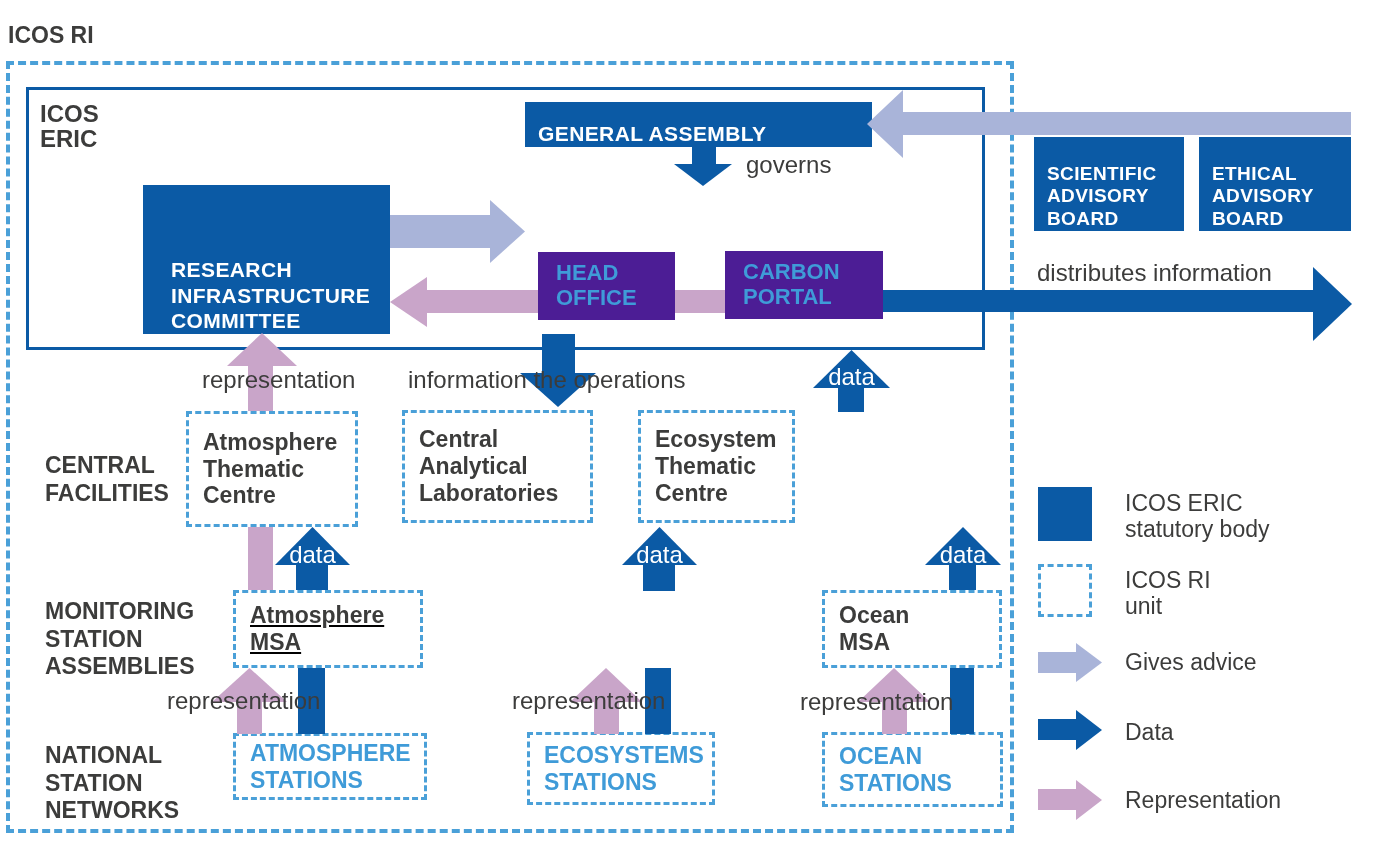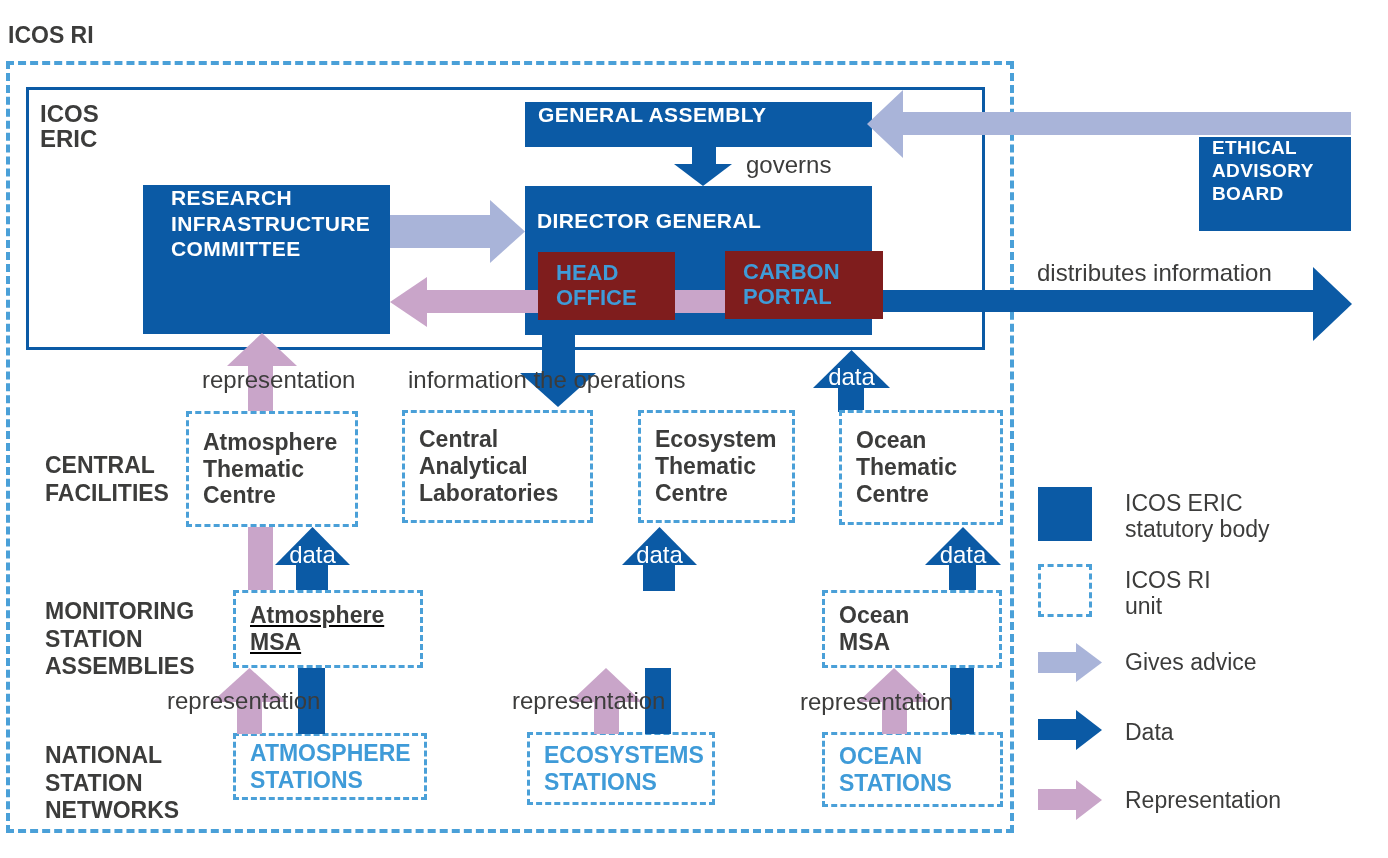--- a/index.html
+++ b/index.html
@@ -1,24 +1,24 @@
 <!DOCTYPE html>
 <html style="--primary: #0b5aa5; --sky: #3f9bd8; --dashed: #4aa0d8; --lavender: #a9b4d9; --pink: #c9a5c9; --ink: #3c3c3b;"><head>
 <meta charset="utf-8">
 <style>
   html,body{margin:0;padding:0;background:#fff;}
   .canvas{position:relative;width:1388px;height:858px;background:#fff;
           font-family:"Liberation Sans",sans-serif;overflow:hidden;}
   .abs{position:absolute;box-sizing:border-box;}
-  .box-blue{background:var(--primary);color:#fff;font-weight:bold;z-index:2;display:flex;align-items:flex-start;}
+  .box-blue{background:var(--primary);color:#fff;font-weight:bold;z-index:2;display:flex;align-items:flex-end;}
   .box-blue .lbl{letter-spacing:.4px;line-height:1.22;}
   .box-dashed{background:#fff;border:3px dashed var(--dashed);z-index:2;display:flex;align-items:center;}
   .box-dashed .lbl{font-weight:bold;color:var(--ink);font-size:23px;line-height:1.16;padding:0 20px 0 14px;}
   .box-dashed .lbl.sky{color:var(--sky);}
-  .white-inner{background:#7f1d1d;z-index:4;display:flex;align-items:center;}
+  .white-inner{background:#4c1d95;z-index:4;display:flex;align-items:center;}
   .white-inner .lbl{color:var(--sky);font-weight:bold;font-size:22px;line-height:1.12;padding-left:18px;}
   .row-label{font-weight:bold;font-size:23px;color:var(--ink);line-height:1.2;z-index:2;}
   .annot{font-size:24px;color:var(--ink);z-index:5;white-space:nowrap;}
   .data-lbl{font-size:24px;color:#fff;z-index:5;text-align:center;white-space:nowrap;}
   .rect{position:absolute;box-sizing:border-box;}
   .tri{position:absolute;}
   .tri-up{clip-path:polygon(50% 0,100% 100%,0 100%);}
   .tri-down{clip-path:polygon(0 0,100% 0,50% 100%);}
   .tri-left{clip-path:polygon(100% 0,100% 100%,0 50%);}
   .tri-right{clip-path:polygon(0 0,100% 50%,0 100%);}
@@ -41,23 +41,20 @@
   <div class="abs" style="left:40px;top:101px;width:84px;font-size:24px;font-weight:bold;color:var(--ink);line-height:1.05;z-index:2;">ICOS ERIC</div>
 
   <div class="abs box-blue" style="left:525px;top:102px;width:347px;height:45px;">
     <span class="lbl" style="padding-left:13px;font-size:21px;">GENERAL ASSEMBLY</span>
   </div>
 
   <div class="rect c-primary z3" style="left:692px;top:147px;width:24px;height:18px;"></div>
   <div class="tri tri-down c-primary z3" style="left:674px;top:164px;width:58px;height:22px;"></div>
   <div class="abs annot" style="left:746px;top:151px;">governs</div>
 
-  <div class="abs box-blue" style="left:525px;top:186px;width:347px;height:149px;align-items:flex-start;">
-    <span class="lbl" style="padding-left:12px;padding-top:22px;font-size:21px;">DIRECTOR GENERAL</span>
-  </div>
 
   <div class="abs box-blue" style="left:143px;top:185px;width:247px;height:149px;">
     <span class="lbl" style="padding-left:28px;font-size:21px;width:210px;">RESEARCH INFRASTRUCTURE COMMITTEE</span>
   </div>
 
   <div class="rect c-lav z3" style="left:390px;top:215px;width:100px;height:33px;"></div>
   <div class="tri tri-right c-lav z3" style="left:490px;top:200px;width:35px;height:63px;"></div>
 
   <div class="rect c-pink z3" style="left:427px;top:290px;width:298px;height:23px;"></div>
   <div class="tri tri-left c-pink z3" style="left:390px;top:277px;width:37px;height:50px;"></div>
@@ -69,20 +66,23 @@
     <span class="lbl">CARBON PORTAL</span>
   </div>
 
   <div class="rect c-lav z3" style="left:903px;top:112px;width:448px;height:23px;"></div>
   <div class="tri tri-left c-lav z3" style="left:867px;top:90px;width:36px;height:68px;"></div>
 
   <div class="rect c-primary z3" style="left:866px;top:290px;width:447px;height:22px;"></div>
   <div class="tri tri-right c-primary z3" style="left:1313px;top:267px;width:39px;height:74px;"></div>
   <div class="abs annot" style="left:1037px;top:259px;">distributes information</div>
 
+  <div class="abs box-blue" style="left:1034px;top:137px;width:150px;height:94px;">
+    <span class="lbl" style="padding-left:13px;font-size:19px;line-height:1.2;">SCIENTIFIC ADVISORY BOARD</span>
+  </div>
   <div class="abs box-blue" style="left:1199px;top:137px;width:152px;height:94px;">
     <span class="lbl" style="padding-left:13px;font-size:19px;line-height:1.2;width:110px;">ETHICAL ADVISORY BOARD</span>
   </div>
 
   <div class="rect c-primary z3" style="left:542px;top:334px;width:33px;height:40px;"></div>
   <div class="tri tri-down c-primary z3" style="left:520px;top:373px;width:76px;height:34px;"></div>
   <div class="abs annot" style="left:408px;top:366px;">information the operations</div>
   <div class="abs annot" style="left:202px;top:366px;">representation</div>
 
   <div class="tri tri-up c-primary z1" style="left:813px;top:350px;width:77px;height:38px;"></div>
@@ -96,23 +96,20 @@
   <div class="abs row-label" style="left:45px;top:452px;width:170px;">CENTRAL FACILITIES</div>
 
   <div class="abs box-dashed" style="left:186px;top:411px;width:172px;height:116px;">
     <span class="lbl">Atmosphere Thematic Centre</span>
   </div>
   <div class="abs box-dashed" style="left:402px;top:410px;width:191px;height:113px;">
     <span class="lbl">Central Analytical Laboratories</span>
   </div>
   <div class="abs box-dashed" style="left:638px;top:410px;width:157px;height:113px;">
     <span class="lbl">Ecosystem Thematic Centre</span>
-  </div>
-  <div class="abs box-dashed" style="left:839px;top:410px;width:164px;height:115px;">
-    <span class="lbl">Ocean Thematic Centre</span>
   </div>
 
   <div class="tri tri-up c-primary z1" style="left:275px;top:527px;width:75px;height:38px;"></div>
   <div class="rect c-primary z1" style="left:296px;top:565px;width:32px;height:26px;"></div>
   <div class="abs data-lbl" style="left:275px;top:541px;width:75px;">data</div>
 
   <div class="tri tri-up c-primary z1" style="left:622px;top:527px;width:75px;height:38px;"></div>
   <div class="rect c-primary z1" style="left:643px;top:565px;width:32px;height:26px;"></div>
   <div class="abs data-lbl" style="left:622px;top:541px;width:75px;">data</div>
 

